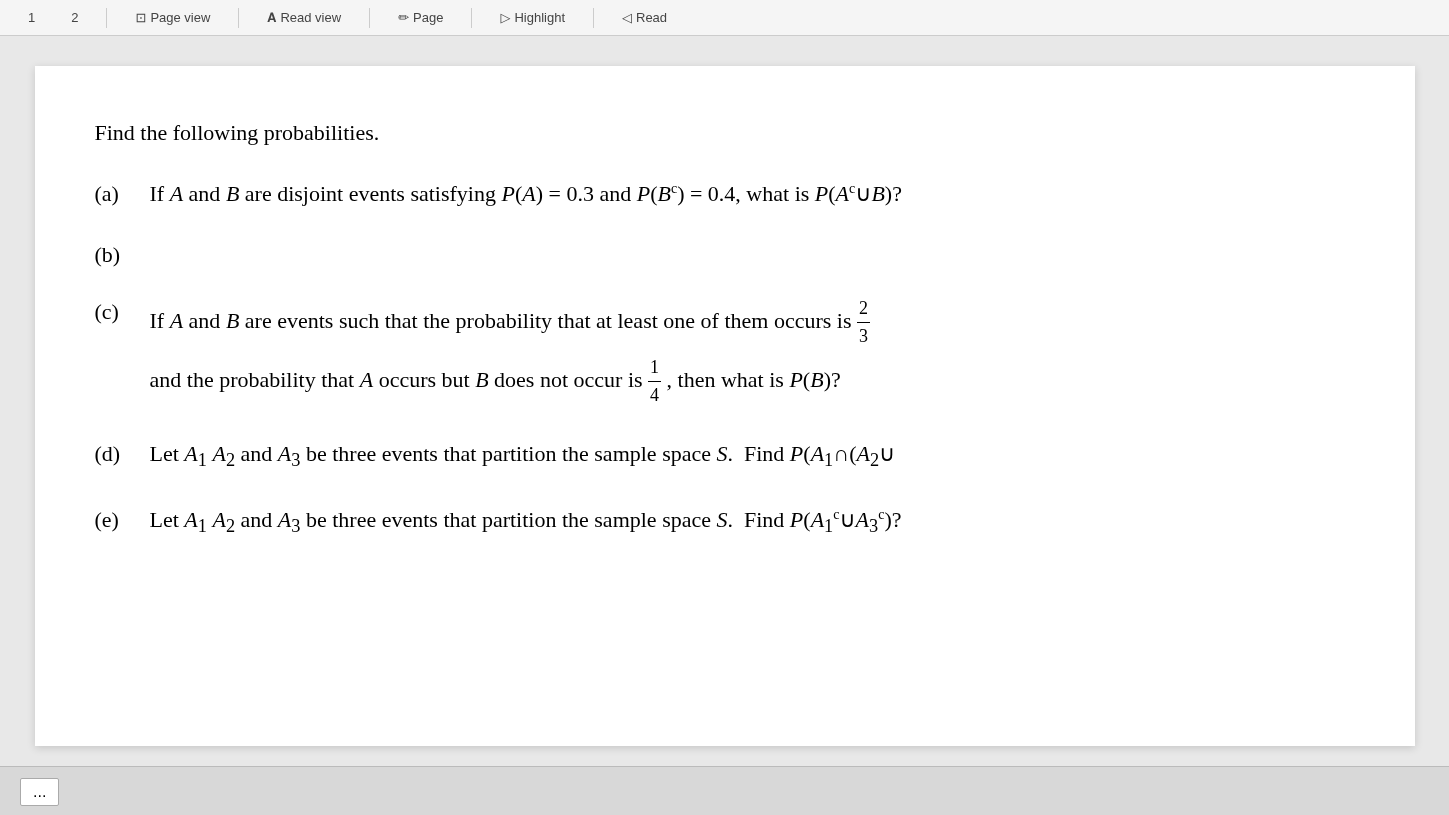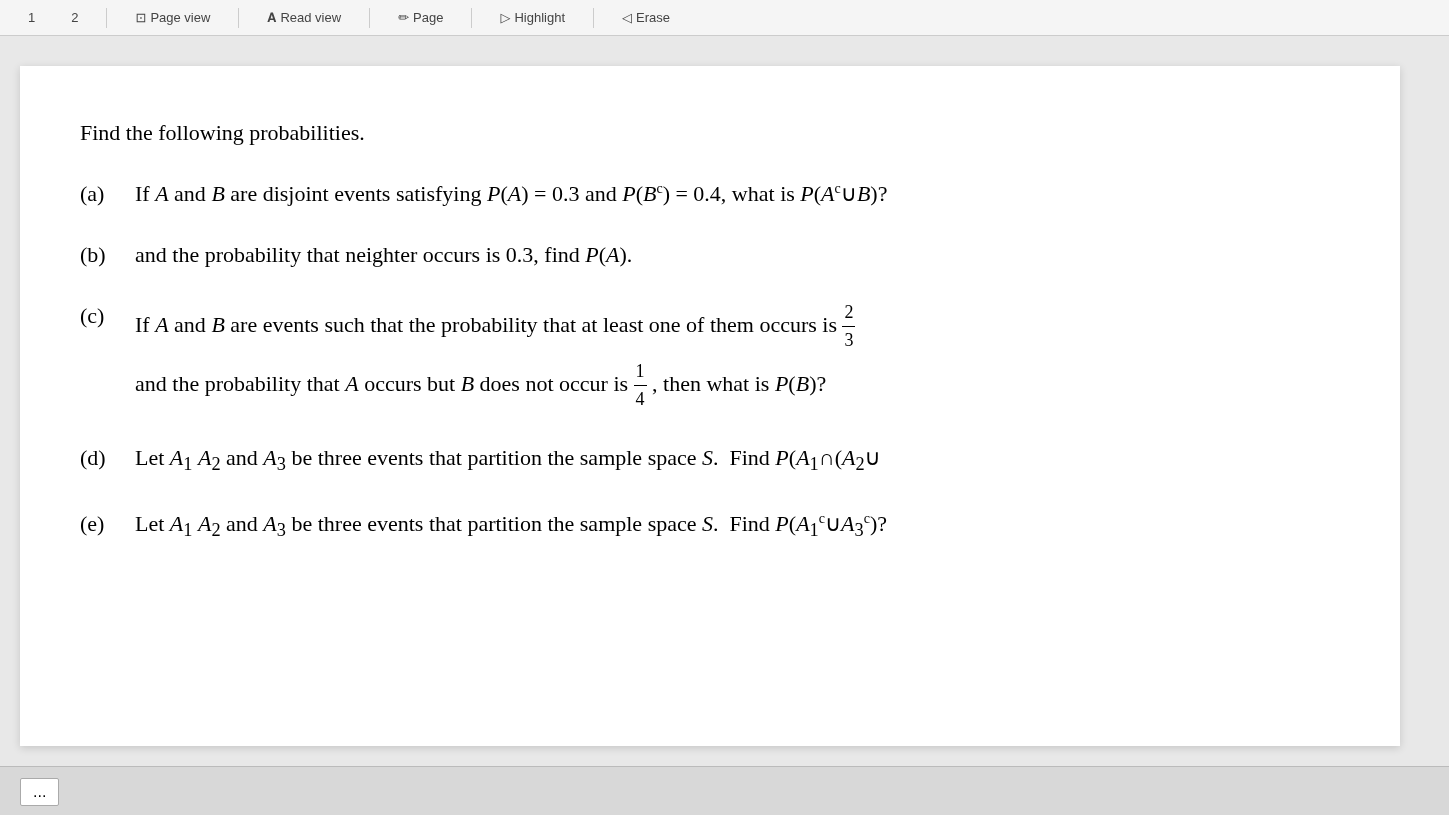--- a/index.html
+++ b/index.html
@@ -41,20 +41,21 @@
 
     .toolbar-separator {
       width: 1px;
       height: 20px;
       background: #ccc;
     }
 
     .page-container {
       flex: 1;
       display: flex;
+      justify-content: center;
       padding: 30px 20px 20px 20px;
       background-color: #e8e8e8;
     }
 
     .page {
       background-color: #ffffff;
       width: 1380px;
       min-height: 680px;
       padding: 50px 80px 50px 60px;
       box-shadow: 0 2px 8px rgba(0,0,0,0.15);
@@ -165,21 +166,21 @@
     <span>Page</span>
   </div>
   <div class="toolbar-separator"></div>
   <div class="toolbar-item">
     <span>▷</span>
     <span>Highlight</span>
   </div>
   <div class="toolbar-separator"></div>
   <div class="toolbar-item">
     <span>◁</span>
-    <span>Erase</span>
+    <span>Read</span>
   </div>
 </div>
 
 <div class="page-container">
   <div class="page">
 
     <div class="intro-text">
       Find the following probabilities.
     </div>
 
@@ -190,21 +191,20 @@
         <div class="problem-content">
           <p>
             If <i>A</i> and <i>B</i> are disjoint events satisfying <i>P</i>(<i>A</i>) = 0.3 and <i>P</i>(<i>B</i><sup>c</sup>) = 0.4, what is <i>P</i>(<i>A</i><sup>c</sup>∪<i>B</i>)?
           </p>
         </div>
       </div>
 
       <div class="problem-item">
         <span class="problem-label">(b)</span>
         <div class="problem-content">
-          <p>and the probability that neighter occurs is 0.3, find <i>P</i>(<i>A</i>).</p>
         </div>
       </div>
 
       <div class="problem-item">
         <span class="problem-label">(c)</span>
         <div class="problem-content">
           <p>
             If <i>A</i> and <i>B</i> are events such that the probability that at least one of them occurs is
             <span class="frac">
               <span class="num">2</span>

